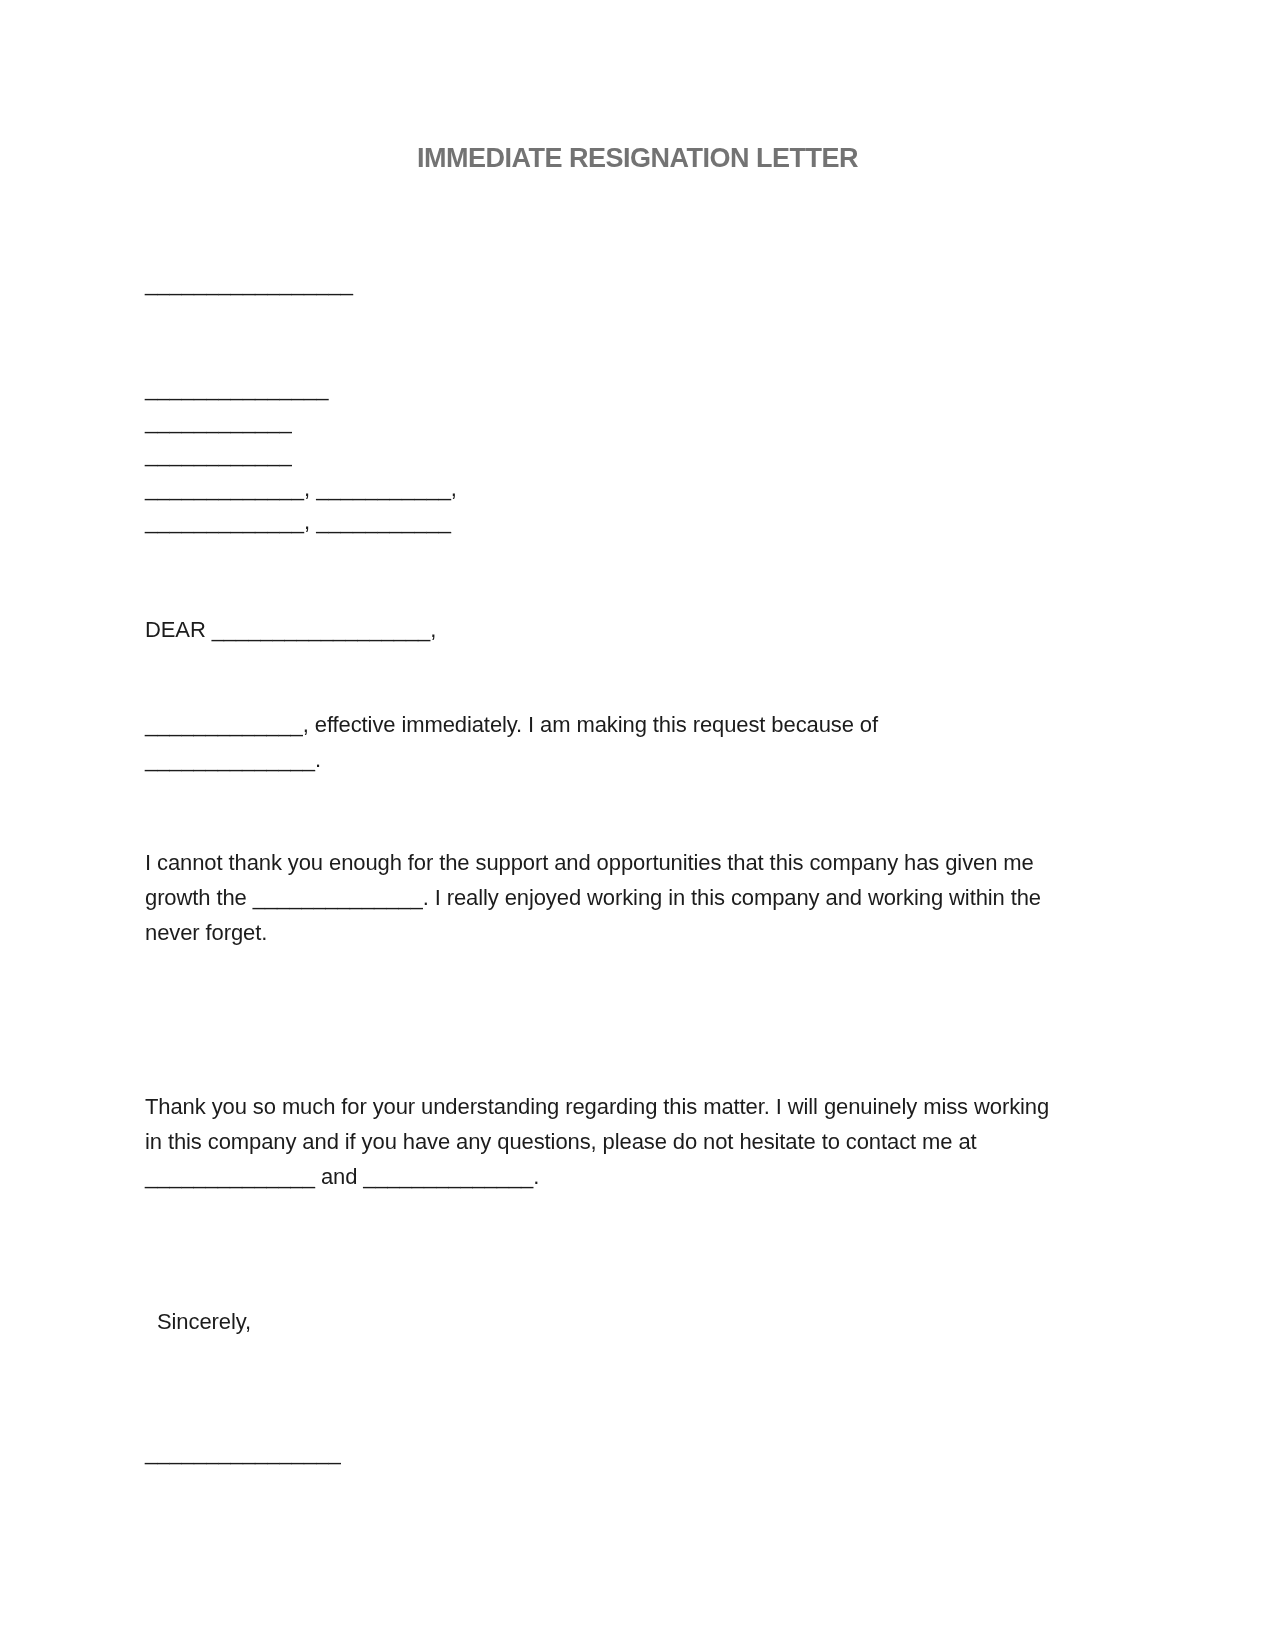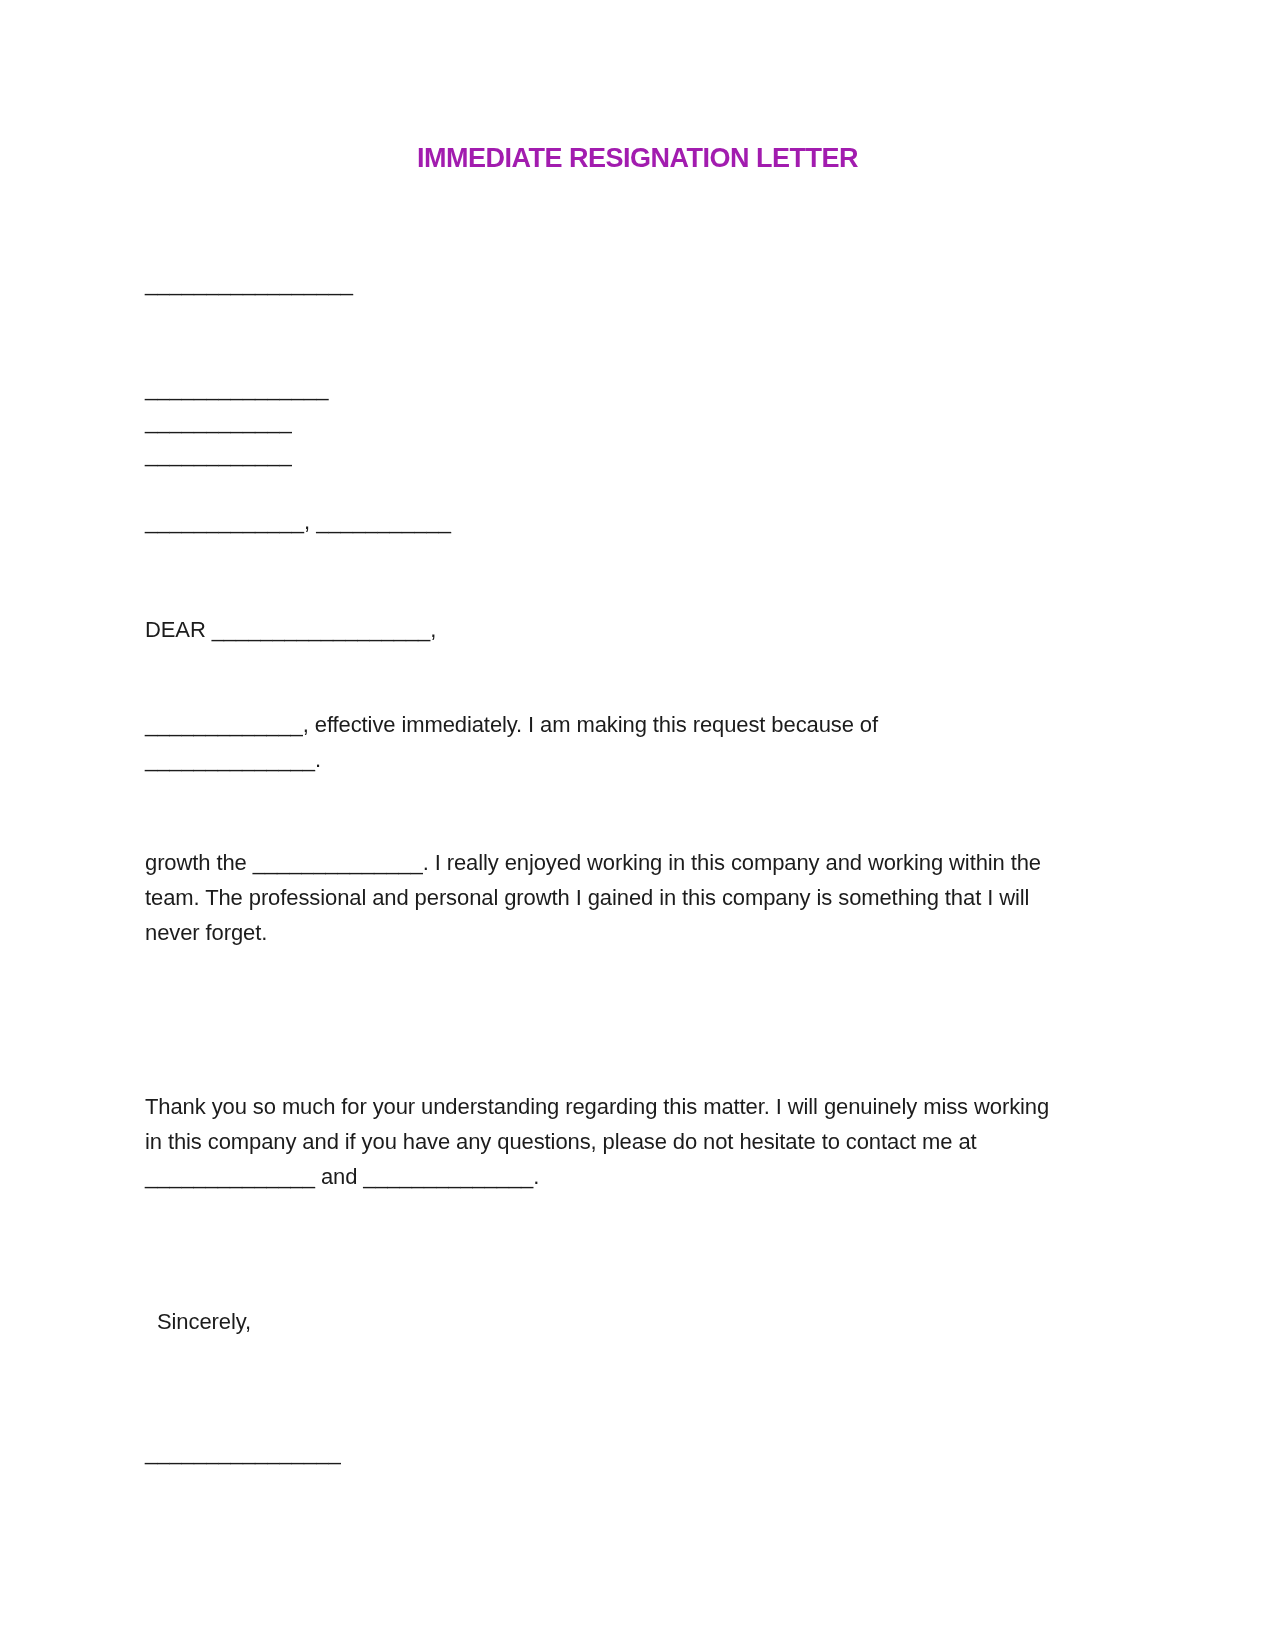--- a/index.html
+++ b/index.html
@@ -21,49 +21,50 @@
   .abs { position: absolute; left: 145px; white-space: nowrap; line-height: 33px; }
   .title {
     position: absolute;
     left: 0;
     top: 143px;
     width: 100%;
     text-align: center;
     font-weight: bold;
     font-size: 27px;
     letter-spacing: -0.5px;
-    color: #a21caf;
+    color: #737373;
   }
   .line { line-height: 35px; }
   .blank { letter-spacing: 0; }
 </style>
 </head>
 <body>
 
 <div class="page">
 
   <div class="title">IMMEDIATE RESIGNATION LETTER</div>
 
   <div class="abs blank" style="top:267px;">_________________</div>
 
   <div class="abs blank" style="top:372px;">_______________</div>
   <div class="abs blank" style="top:405px;">____________</div>
   <div class="abs blank" style="top:438px;">____________</div>
+  <div class="abs blank" style="top:472px;">_____________, ___________,</div>
   <div class="abs blank" style="top:505px;">_____________, ___________</div>
 
   <div class="abs" style="top:613px;">DEAR __________________,</div>
 
   <div class="abs" style="top:707px;">
     <div class="line">_____________, effective immediately. I am making this request because of</div>
     <div class="line">______________.</div>
   </div>
 
   <div class="abs" style="top:845px;">
+    <div class="line">I cannot thank you enough for the support and opportunities that this company has given me</div>
     <div class="line">growth the ______________. I really enjoyed working in this company and working within the</div>
-    <div class="line">team. The professional and personal growth I gained in this company is something that I will</div>
     <div class="line">never forget.</div>
   </div>
 
   <div class="abs" style="top:1089px;">
     <div class="line">Thank you so much for your understanding regarding this matter. I will genuinely miss working</div>
     <div class="line">in this company and if you have any questions, please do not hesitate to contact me at</div>
     <div class="line">______________ and ______________.</div>
   </div>
 
   <div class="abs" style="top:1305px;margin-left:12px;">Sincerely,</div>

